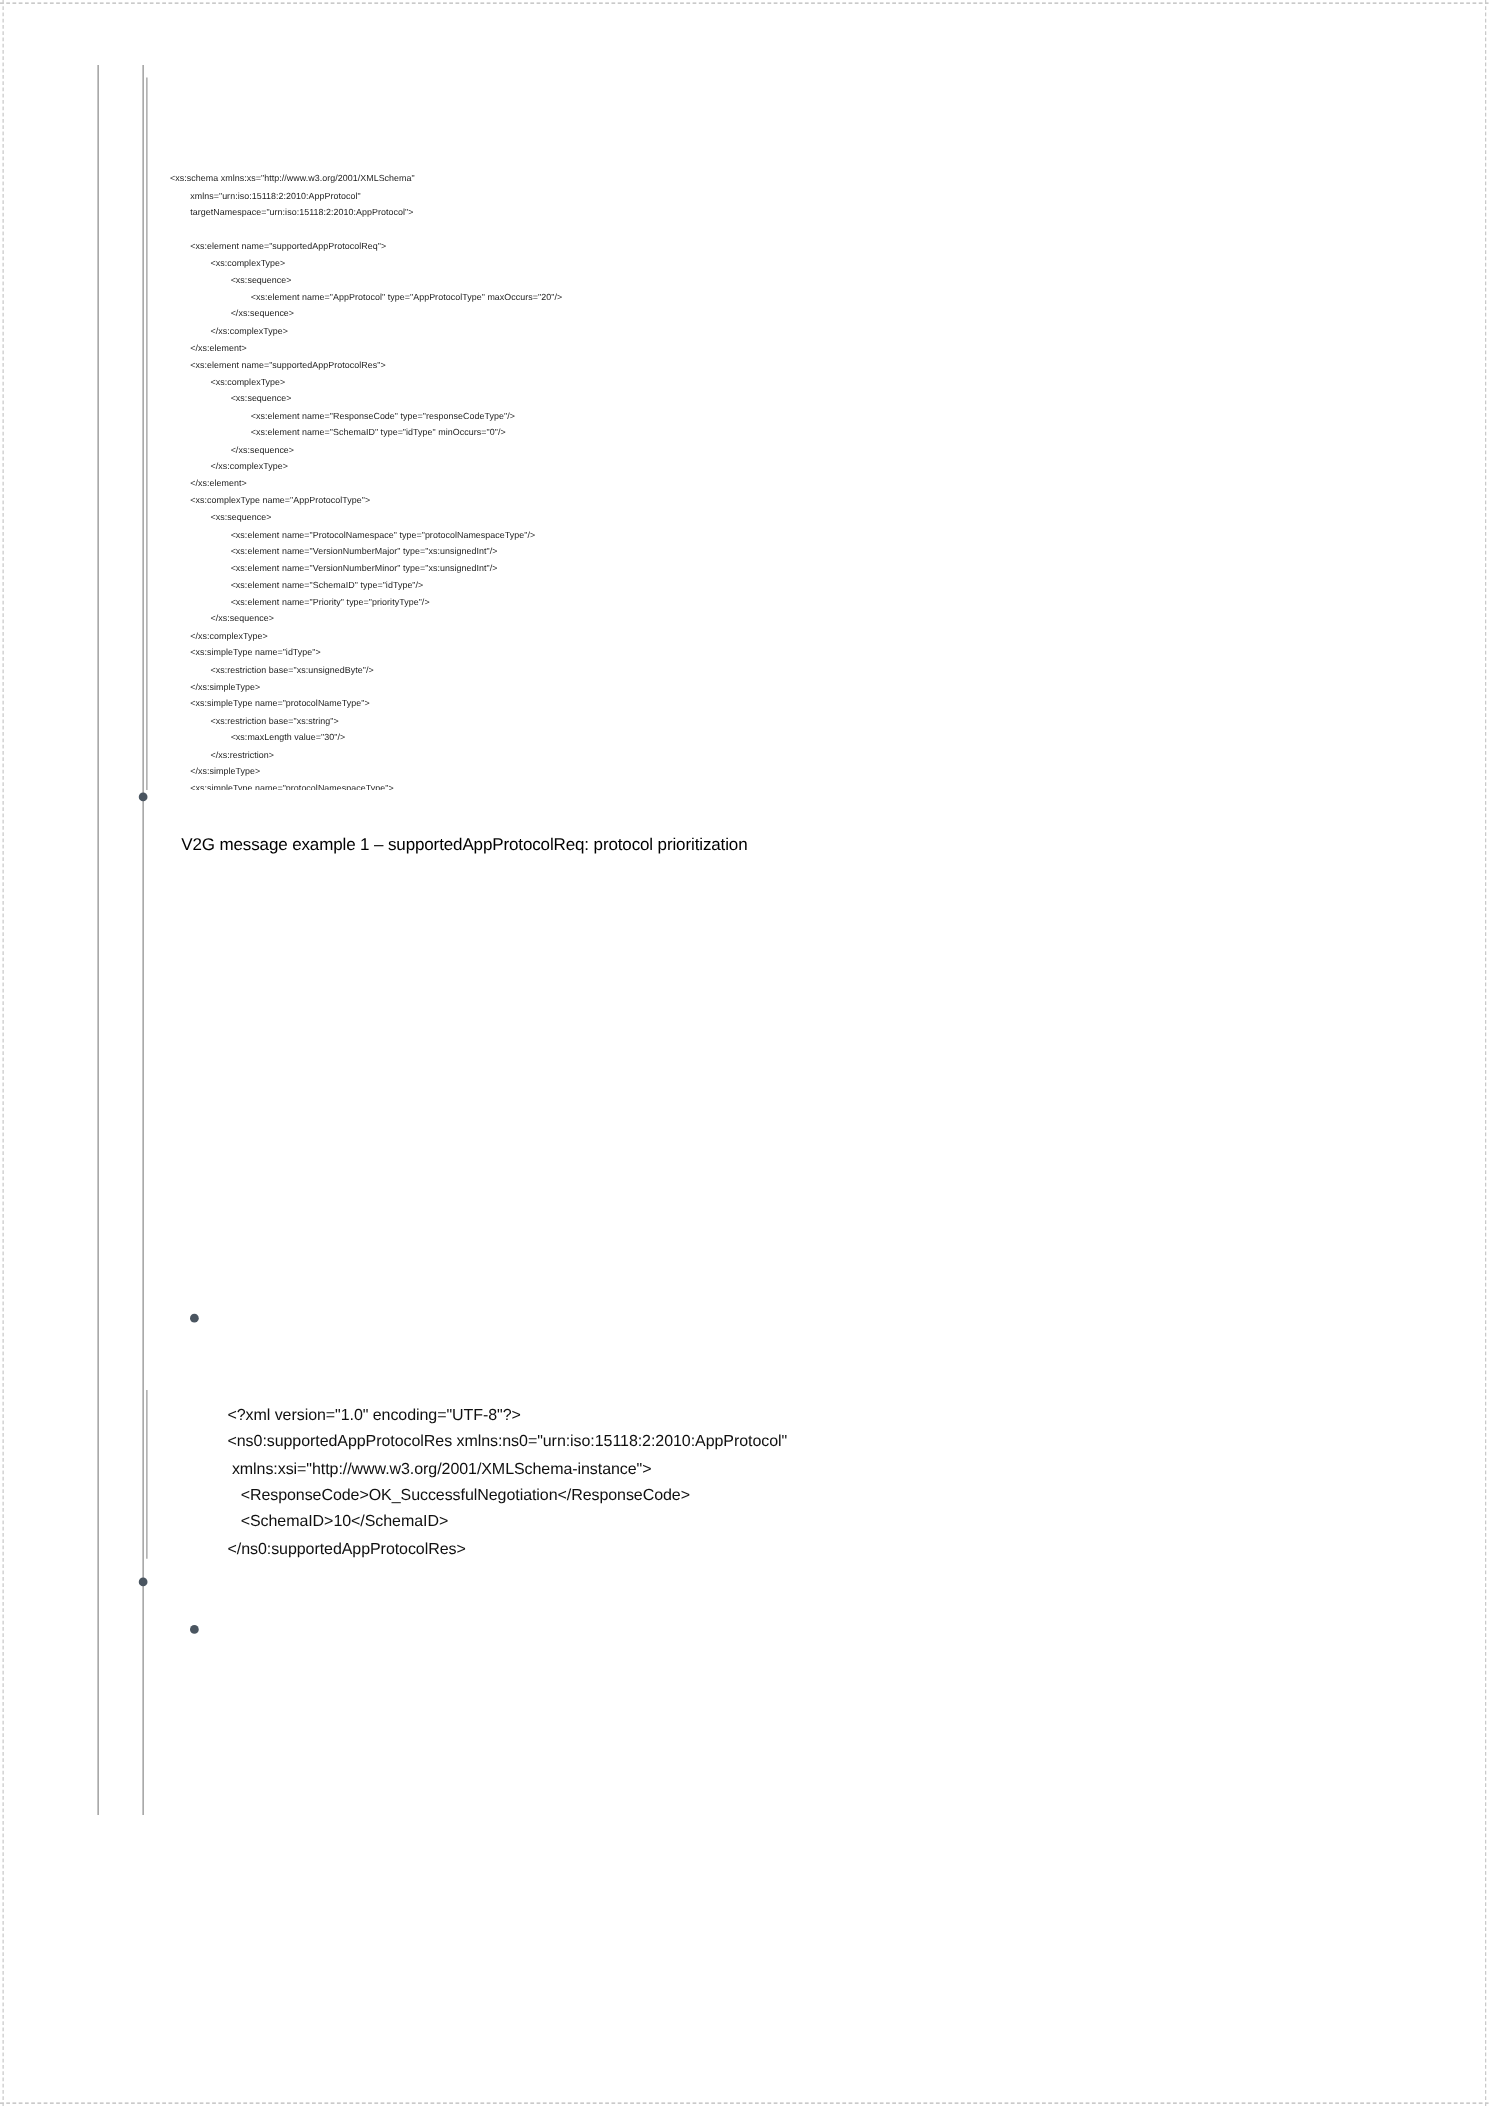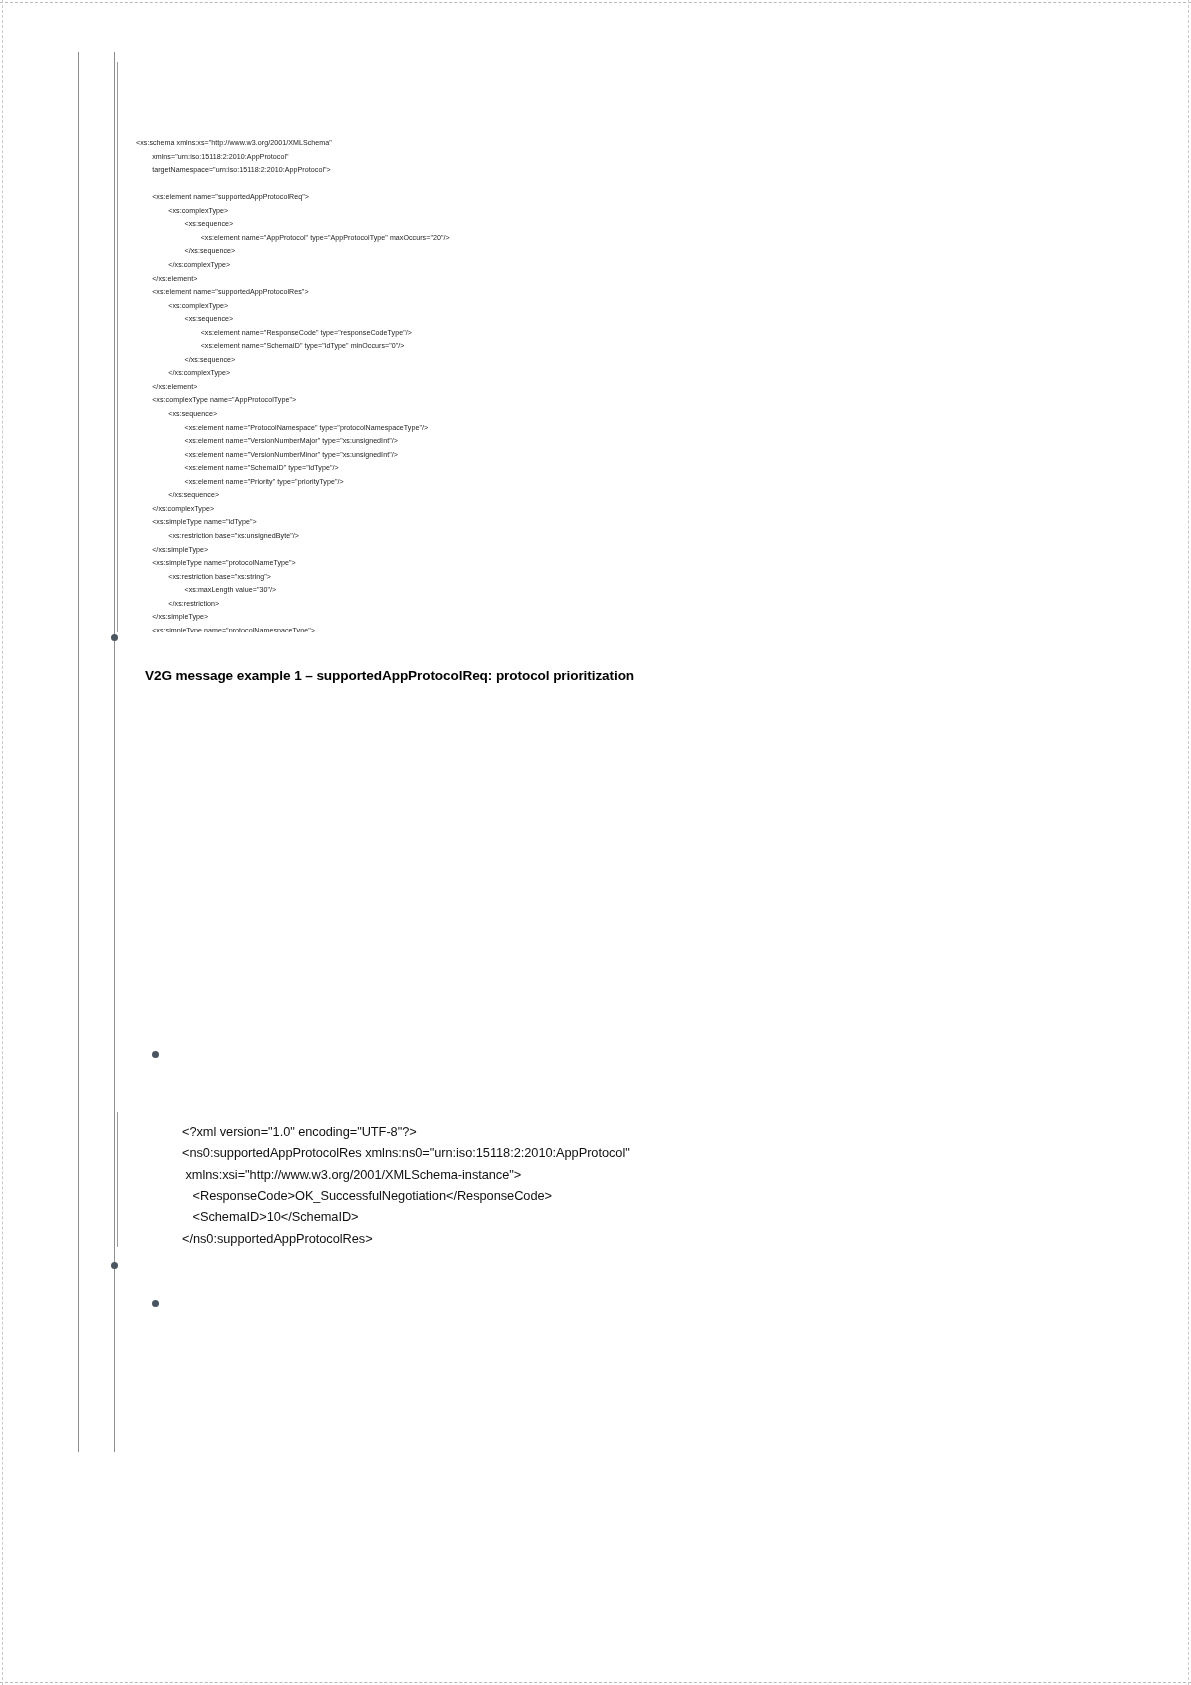--- a/index.html
+++ b/index.html
@@ -85,21 +85,21 @@
     overflow: hidden;
     padding-left: 32px;
   }
 
   
   #example-heading {
     position: absolute;
     left: 145px;
     top: 668px;
     font-size: 13.6px;
-    font-weight: bold;
+    font-weight: normal;
     letter-spacing: -0.1px;
     white-space: nowrap;
   }
   #req-clip {
     position: absolute;
     left: 0; top: 716px;
     width: 1191px;
     height: 312px;
     overflow: hidden;
   }

